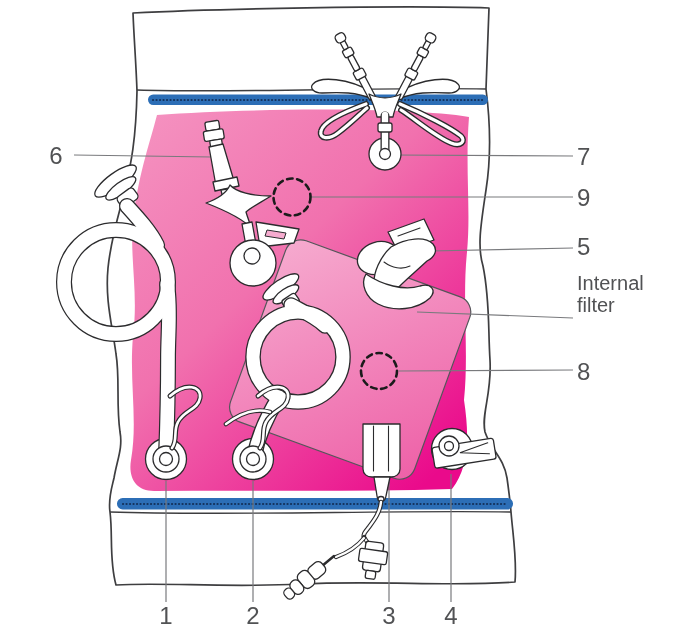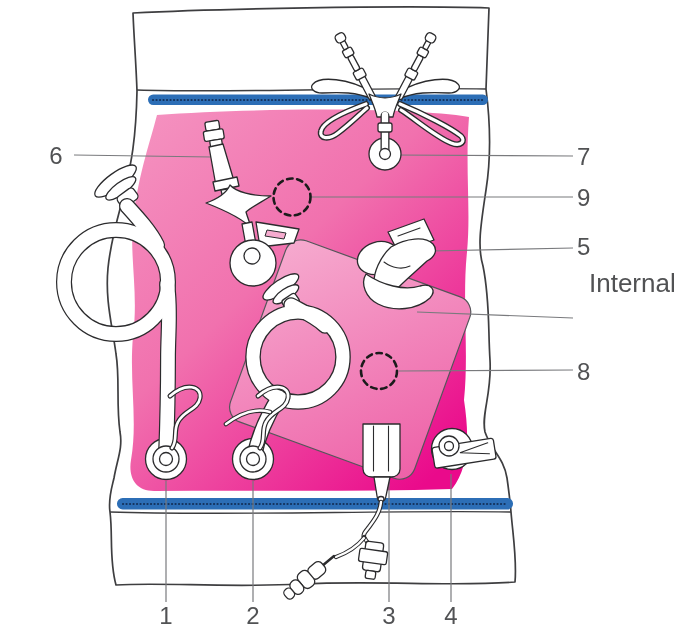--- a/index.html
+++ b/index.html
@@ -15,21 +15,21 @@
     --filter-pink-light:#F6ABCF; --filter-pink-dark:#EE60A7;
   }
   .o{fill:#fff;stroke:var(--outline);stroke-width:1.3;stroke-linejoin:round;stroke-linecap:round;}
   .thin{fill:none;stroke:var(--outline);stroke-width:1.1;stroke-linecap:round;}
   .tubeO{fill:none;stroke:var(--outline);stroke-linecap:round;stroke-linejoin:round;}
   .tubeI{fill:none;stroke:#fff;stroke-linecap:round;stroke-linejoin:round;}
   .leader{fill:none;stroke:var(--leader-line);stroke-width:1.2;}
   .dash{fill:none;stroke:#1b1b1b;stroke-width:2.6;stroke-dasharray:5.6 4.6;stroke-linecap:round;}
   .label{position:absolute;font-size:24px;line-height:25px;color:var(--label-text);}
   .label.num{width:28px;text-align:center;}
-  .annotation{position:absolute;font-size:26px;line-height:22px;color:var(--label-text);margin-left:12px;}
+  .annotation{position:absolute;font-size:20px;line-height:22px;color:var(--label-text);}
 </style>
 </head>
 <body>
 
 <div class="stage">
 
 <svg width="700" height="631" viewBox="0 0 700 631">
   <defs>
     <linearGradient id="pinkGrad" x1="0" y1="0" x2="0.85" y2="1">
       <stop offset="0" style="stop-color:var(--liquid-pink-light)"></stop>
@@ -216,20 +216,21 @@
     <circle class="dash" cx="379" cy="371" r="18"></circle>
   </g>
 </svg>
 
 <div class="label num" style="left:42px;top:143px;">6</div>
 <div class="label" style="left:577px;top:144px;">7</div>
 <div class="label" style="left:577px;top:185px;">9</div>
 <div class="label" style="left:577px;top:234px;">5</div>
 <div class="annotation" style="left:577px;top:272px;">
   <div>Internal</div>
+  <div>filter</div>
 </div>
 <div class="label" style="left:577px;top:359px;">8</div>
 <div class="label num" style="left:152px;top:603px;">1</div>
 <div class="label num" style="left:239px;top:603px;">2</div>
 <div class="label num" style="left:375px;top:603px;">3</div>
 <div class="label num" style="left:437px;top:603px;">4</div>
 
 </div>
 
 </body></html>

